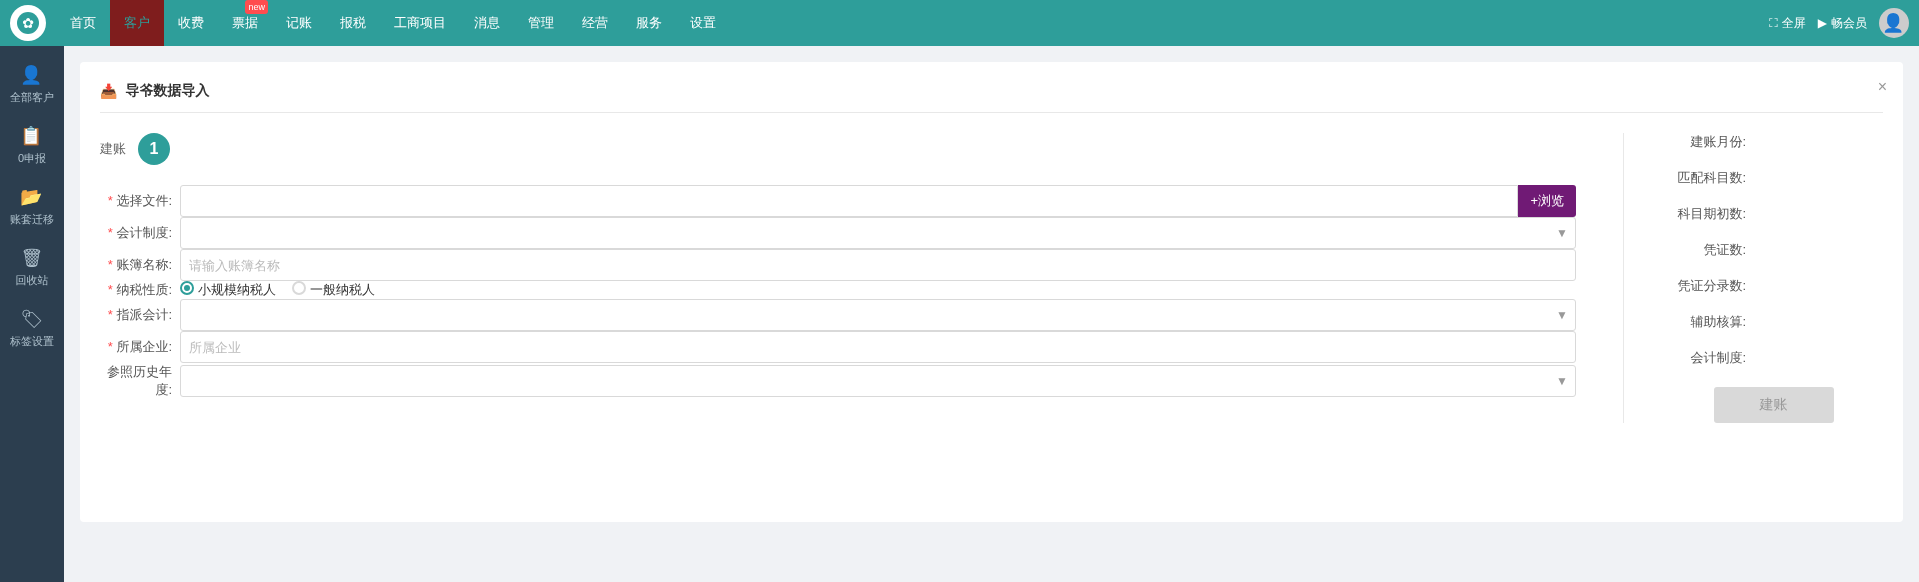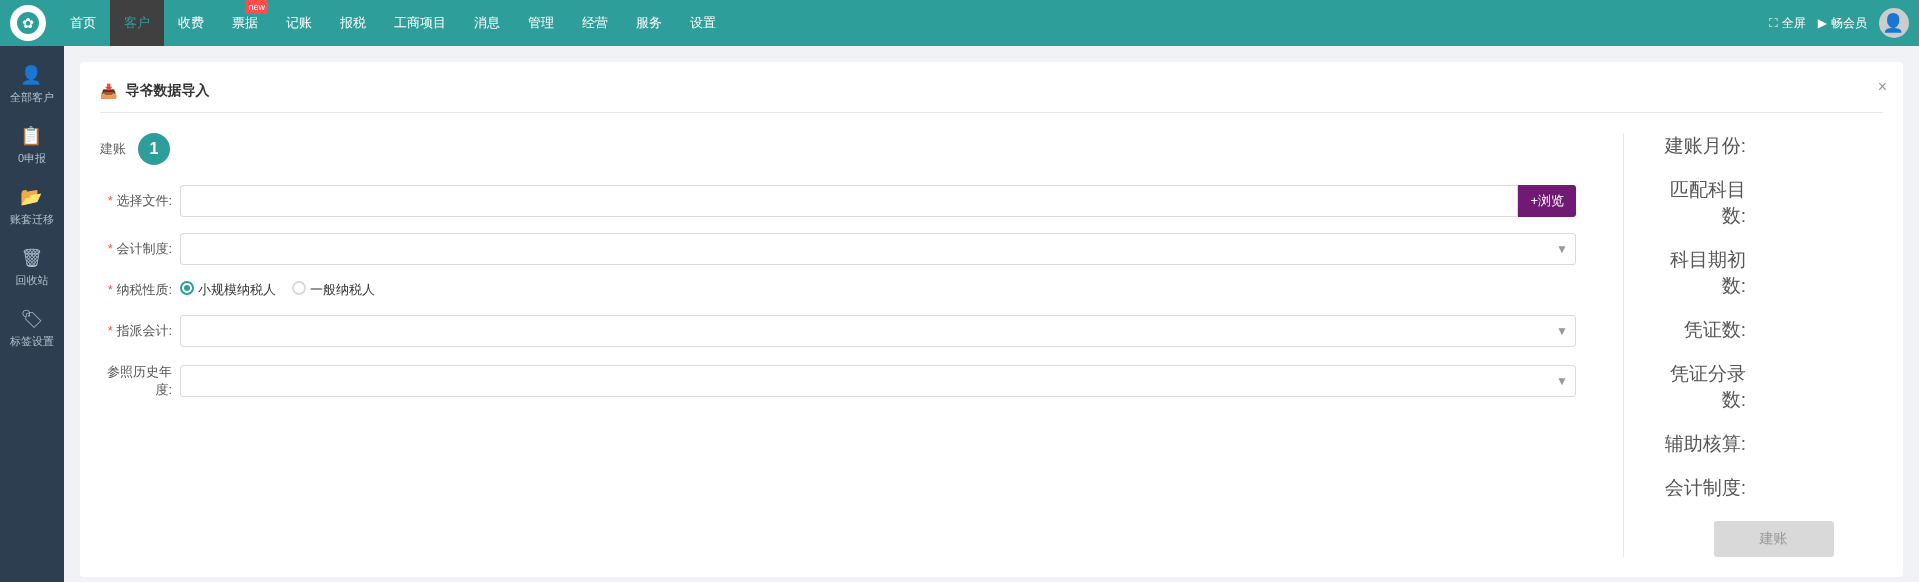--- a/index.html
+++ b/index.html
@@ -16,21 +16,21 @@
     }
     .top-nav .logo-inner {
       width: 22px; height: 22px; border-radius: 50%; background: #2e9e9a; display: flex; align-items: center; justify-content: center;
     }
     .logo-leaf { color: #fff; font-size: 14px; }
     .nav-items { display: flex; align-items: center; flex: 1; }
     .nav-item {
       color: #fff; padding: 0 14px; height: 46px; line-height: 46px; cursor: pointer; font-size: 13px;
       white-space: nowrap; position: relative;
     }
-    .nav-item.active { background: #404040; color: #2e9e9a; }
+    .nav-item.active { background: #7f1d1d; color: #2e9e9a; }
     .nav-badge {
       position: absolute; top: 0; right: 4px; background: #ff4d4f; color: #fff; font-size: 9px;
       padding: 0 3px; border-radius: 3px; line-height: 14px; height: 14px;
     }
     .nav-right { display: flex; align-items: center; gap: 12px; margin-left: auto; }
     .nav-right-btn { color: #fff; font-size: 12px; cursor: pointer; display: flex; align-items: center; gap: 4px; }
     .nav-avatar { width: 30px; height: 30px; border-radius: 50%; background: #ccc; display: flex; align-items: center; justify-content: center; }
 
     
     .main-layout { display: flex; height: calc(582px - 46px); }
@@ -69,21 +69,21 @@
     .form-left { flex: 1; padding-right: 40px; }
     .form-right { width: 260px; border-left: 1px solid #e8e8e8; padding-left: 40px; }
 
     .step-header { display: flex; align-items: center; gap: 12px; margin-bottom: 20px; }
     .step-label { font-size: 13px; color: #666; }
     .step-circle {
       width: 32px; height: 32px; border-radius: 50%; background: #2e9e9a; color: #fff;
       display: flex; align-items: center; justify-content: center; font-size: 16px; font-weight: bold;
     }
 
-    .form-row { display: flex; align-items: center; margin-bottom: 16px; }
+    .form-row { display: flex; align-items: center; }
     .form-label { width: 80px; text-align: right; padding-right: 8px; color: #555; flex-shrink: 0; font-size: 13px; }
     .form-label.required::before { content: "* "; color: #ff4d4f; }
     .form-control {
       flex: 1; height: 32px; border: 1px solid #d9d9d9; border-radius: 3px; padding: 0 8px;
       font-size: 13px; color: #333; outline: none; background: #fff;
     }
     .form-control::placeholder { color: #bbb; }
     .form-select-wrap { flex: 1; position: relative; }
     .form-select {
       width: 100%; height: 32px; border: 1px solid #d9d9d9; border-radius: 3px; padding: 0 8px;
@@ -103,21 +103,21 @@
     .radio-item { display: flex; gap: 4px; cursor: pointer; font-size: 13px; }
     .radio-dot {
       width: 14px; height: 14px; border-radius: 50%; border: 2px solid #d9d9d9; background: #fff;
       display: flex; align-items: center; justify-content: center; flex-shrink: 0;
     }
     .radio-dot.checked { border-color: #2e9e9a; }
     .radio-dot.checked::after { content: ""; width: 6px; height: 6px; border-radius: 50%; background: #2e9e9a; }
 
     
     .info-row { display: flex; align-items: center; margin-bottom: 18px; }
-    .info-label { width: 90px; text-align: right; padding-right: 8px; color: #555; font-size: 19px; flex-shrink: 0; }
+    .info-label { width: 90px; text-align: right; padding-right: 8px; color: #555; font-size: 13px; flex-shrink: 0; }
     .info-value { color: #333; font-size: 13px; }
 
     .build-btn {
       display: block; width: 120px; height: 36px; background: #d9d9d9; color: #999; border: none;
       border-radius: 3px; font-size: 14px; cursor: not-allowed; margin: 20px auto 0;
     }
 
     
     .import-icon { font-size: 14px; color: #2e9e9a; }
   </style>
@@ -213,20 +213,24 @@
           <div class="form-row">
             <span class="form-label required">会计制度:</span>
             <div class="form-select-wrap">
               <select class="form-select">
                 <option value=""></option>
               </select>
               <span class="select-arrow">▼</span>
             </div>
           </div>
 
+          <div class="form-row">
+            <span class="form-label required">账簿名称:</span>
+            <input type="text" class="form-control" placeholder="请输入账簿名称" style="">
+          </div>
 
           <div class="form-row">
             <span class="form-label required">纳税性质:</span>
             <div class="radio-group">
               <label class="radio-item">
                 <div class="radio-dot checked"></div>
                 <span>小规模纳税人</span>
               </label>
               <label class="radio-item">
                 <div class="radio-dot"></div>
@@ -239,20 +243,24 @@
             <span class="form-label required">指派会计:</span>
             <div class="form-select-wrap">
               <select class="form-select">
                 <option value=""></option>
               </select>
               <span class="select-arrow">▼</span>
             </div>
           </div>
 
 
+          <div class="form-row">
+            <span class="form-label required">所属企业:</span>
+            <input type="text" class="form-control" placeholder="所属企业" style="">
+          </div>
 
           <div class="form-row">
             <span class="form-label">参照历史年度:</span>
             <div class="form-select-wrap">
               <select class="form-select">
                 <option value=""></option>
               </select>
               <span class="select-arrow">▼</span>
             </div>
           </div>

